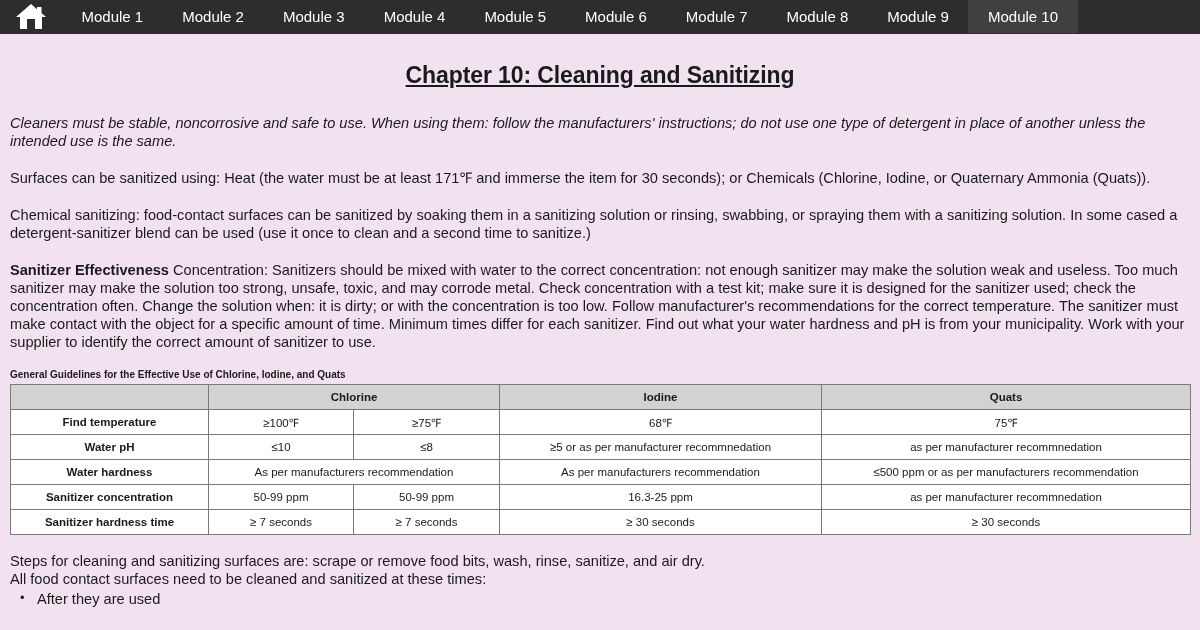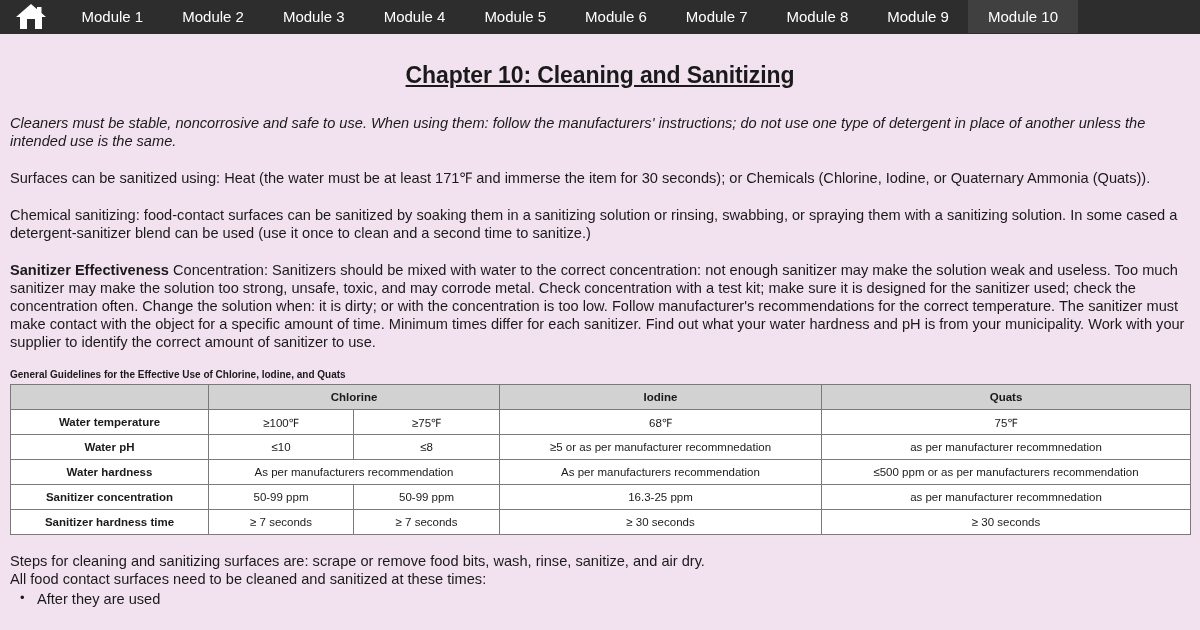--- a/index.html
+++ b/index.html
@@ -188,21 +188,21 @@
     <thead>
       <tr>
         <th></th>
         <th colspan="2">Chlorine</th>
         <th>Iodine</th>
         <th>Quats</th>
       </tr>
     </thead>
     <tbody>
       <tr>
-        <td class="rowhead">Water temperature</td>
+        <td class="rowhead">Find temperature</td>
         <td>≥100℉</td>
         <td>≥75℉</td>
         <td>68℉</td>
         <td>75℉</td>
       </tr>
       <tr>
         <td class="rowhead">Water pH</td>
         <td>≤10</td>
         <td>≤8</td>
         <td>≥5 or as per manufacturer recommnedation</td>

